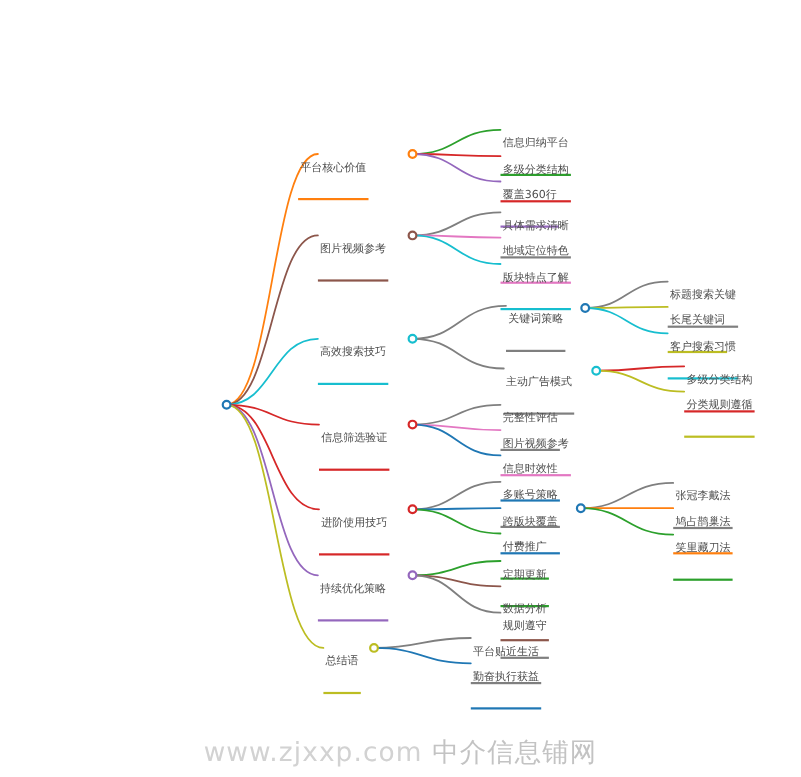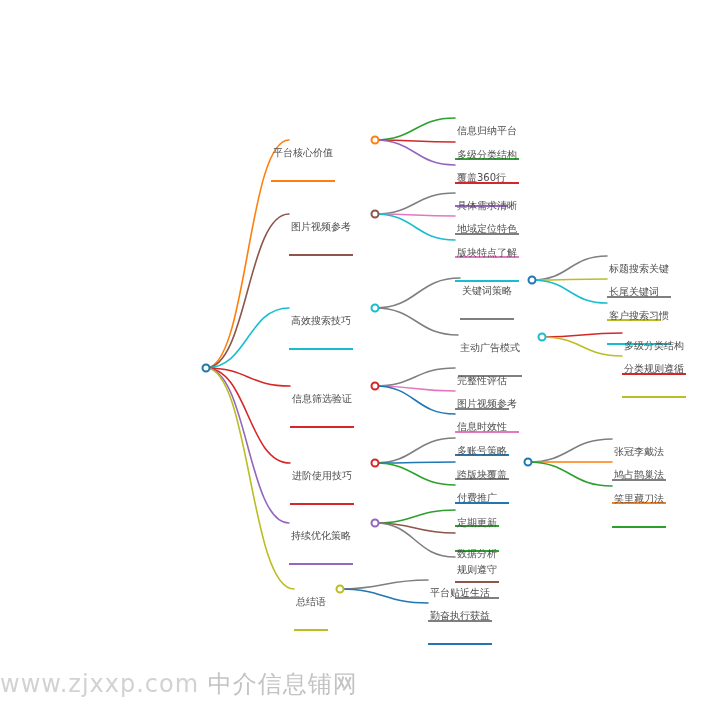--- a/index.html
+++ b/index.html
@@ -16,21 +16,21 @@
   .c-blue{border-color:#1f77b4}   .s-blue{stroke:#1f77b4}
   .c-orange{border-color:#ff7f0e} .s-orange{stroke:#ff7f0e}
   .c-green{border-color:#2ca02c}  .s-green{stroke:#2ca02c}
   .c-red{border-color:#d62728}    .s-red{stroke:#d62728}
   .c-purple{border-color:#9467bd} .s-purple{stroke:#9467bd}
   .c-brown{border-color:#8c564b}  .s-brown{stroke:#8c564b}
   .c-pink{border-color:#e377c2}   .s-pink{stroke:#e377c2}
   .c-gray{border-color:#7f7f7f}   .s-gray{stroke:#7f7f7f}
   .c-olive{border-color:#bcbd22}  .s-olive{stroke:#bcbd22}
   .c-cyan{border-color:#17becf}   .s-cyan{stroke:#17becf}
-  #watermark{position:absolute;left:0;right:0;top:668px;
+  #watermark{position:absolute;left:0;right:0;top:668px;text-align:center;
              font-size:24px;letter-spacing:1px;user-select:none;}
   #watermark .wm-url{color:#d2d2d2;}
   #watermark .wm-name{color:#c3c3c3;}
 </style>
 </head>
 <body>
 
 <div id="stage">
 
   <svg id="edges" viewBox="0 0 728 706" xmlns="http://www.w3.org/2000/svg">

